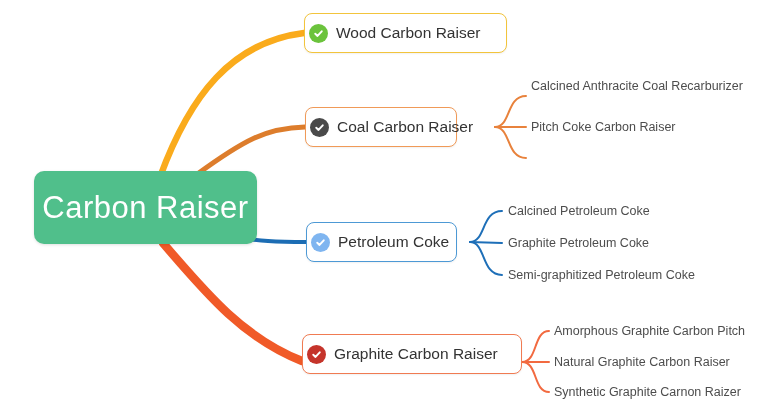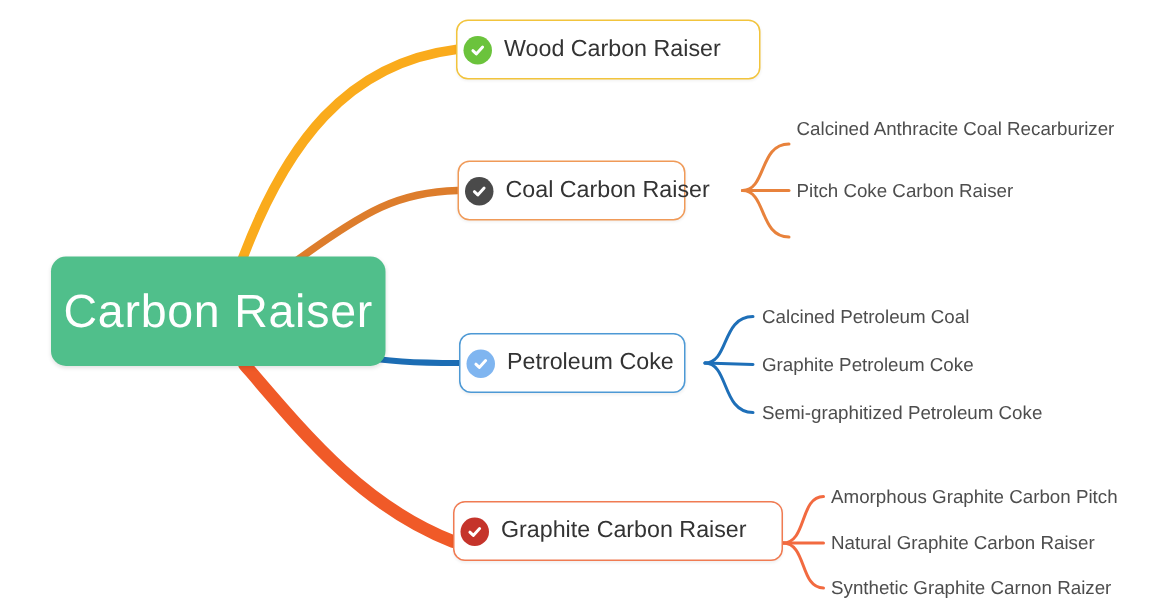--- a/index.html
+++ b/index.html
@@ -115,21 +115,21 @@
       <svg width="13" height="13" viewBox="0 0 24 24">
           <path d="M6 12.5 L10.2 16.5 L18 8" stroke="#fff" stroke-width="3.6" fill="none" stroke-linecap="round" stroke-linejoin="round"></path>
         </svg>
     </span>
     <span class="blabel">Graphite Carbon Raiser</span>
   </div>
 
   <div class="child-topic" style="left:531px;top:86px;">Calcined Anthracite Coal Recarburizer</div>
   <div class="child-topic" style="left:531px;top:127px;">Pitch Coke Carbon Raiser</div>
 
-  <div class="child-topic" style="left:508px;top:211px;">Calcined Petroleum Coal</div>
+  <div class="child-topic" style="left:508px;top:211px;">Calcined Petroleum Coke</div>
   <div class="child-topic" style="left:508px;top:243px;text-align:right;">Graphite Petroleum Coke</div>
   <div class="child-topic" style="left:508px;top:275px;">Semi-graphitized Petroleum Coke</div>
 
   <div class="child-topic" style="left:554px;top:331px;">Amorphous Graphite Carbon Pitch</div>
   <div class="child-topic" style="left:554px;top:362px;">Natural Graphite Carbon Raiser</div>
   <div class="child-topic" style="left:554px;top:392px;">Synthetic Graphite Carnon Raizer</div>
 
 </div>
 
 </body></html>

